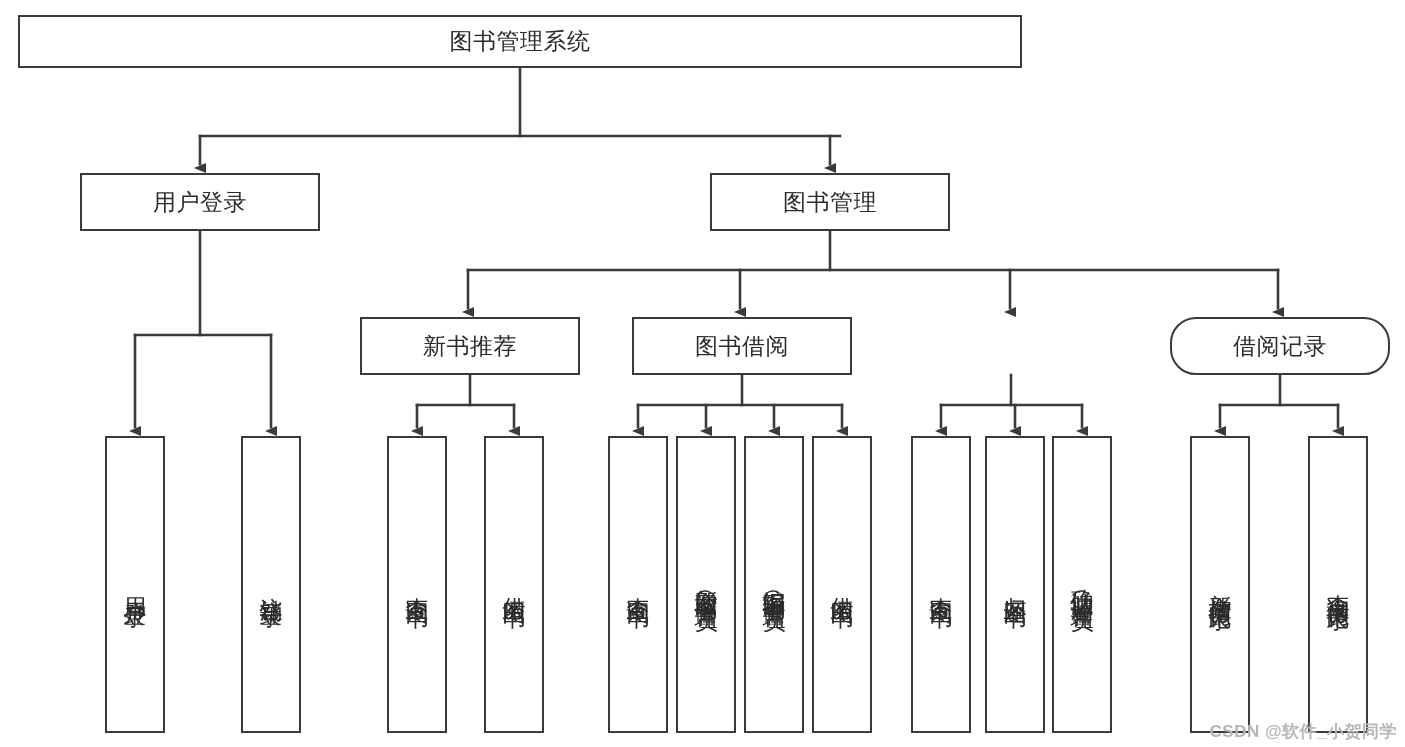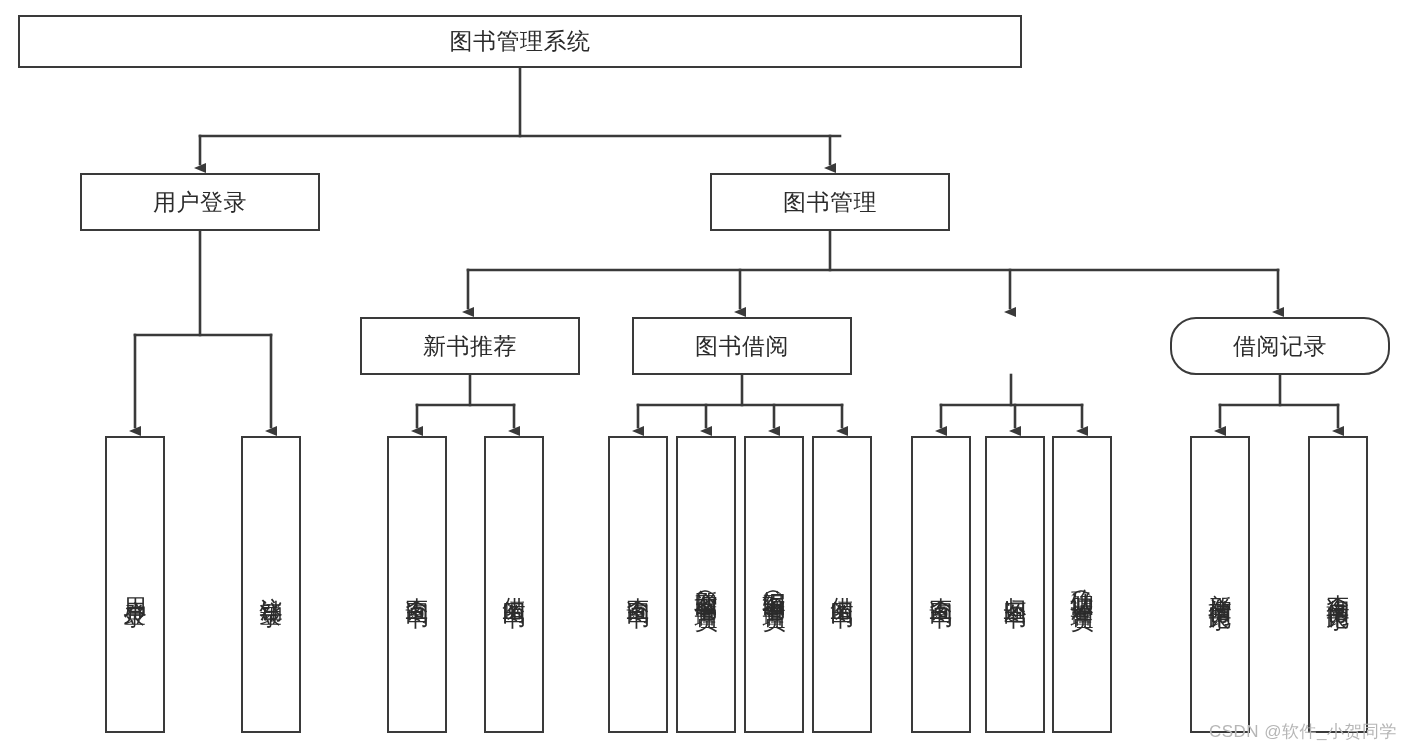--- a/index.html
+++ b/index.html
@@ -176,14 +176,14 @@
   <div class="node node-v" id="leaf-10" style="left: 1052px; top: 436px; width: 60px; height: 297px; border-color: rgb(58, 58, 58); color: rgb(43, 43, 43); background: rgb(255, 255, 255);">
     <span class="vlabel">确认归还（管理员）</span>
   </div>
   <div class="node node-v" id="leaf-11" style="left: 1190px; top: 436px; width: 60px; height: 297px; border-color: rgb(58, 58, 58); color: rgb(43, 43, 43); background: rgb(255, 255, 255);">
     <span class="vlabel">新增借阅记录</span>
   </div>
   <div class="node node-v" id="leaf-12" style="left: 1308px; top: 436px; width: 60px; height: 297px; border-color: rgb(58, 58, 58); color: rgb(43, 43, 43); background: rgb(255, 255, 255);">
     <span class="vlabel">查询借阅记录</span>
   </div>
 
-  <div id="watermark" style="color: rgb(182, 182, 182);">CSDN @软件_小贺同学</div>
+  <div id="watermark" style="color: rgb(182, 182, 182); font-weight: bold;">CSDN @软件_小贺同学</div>
 </div>
 
 </body></html>

